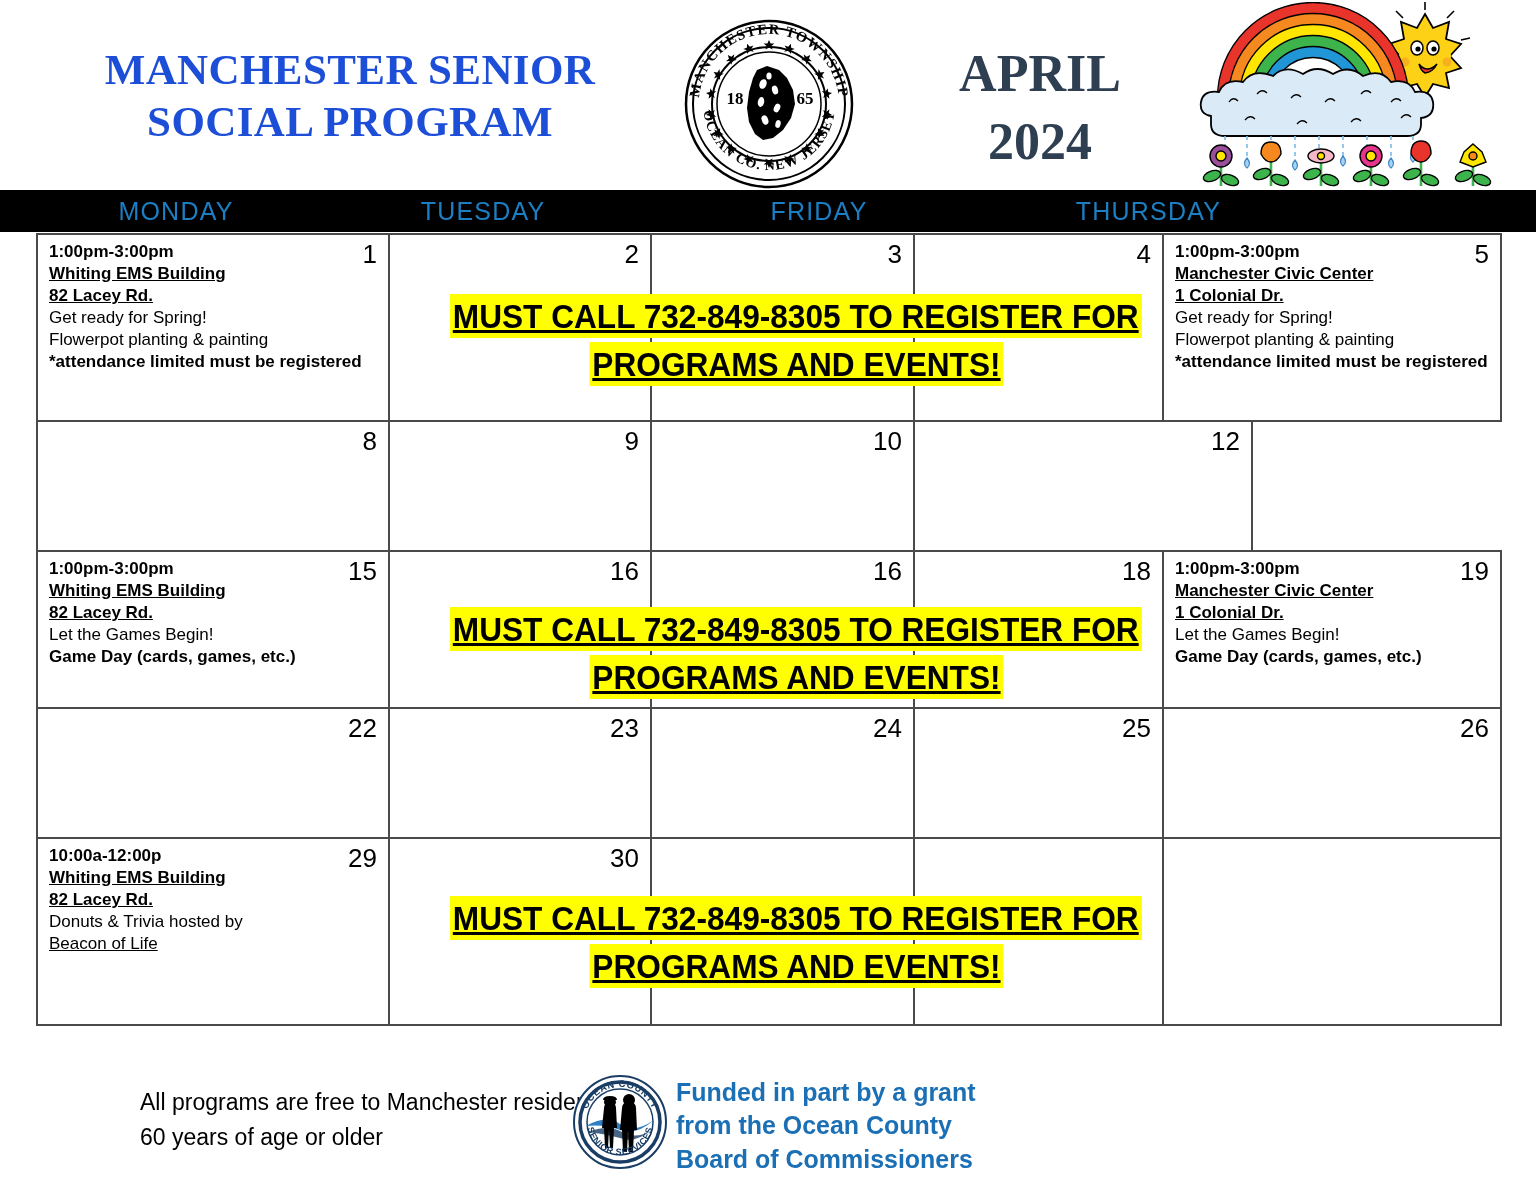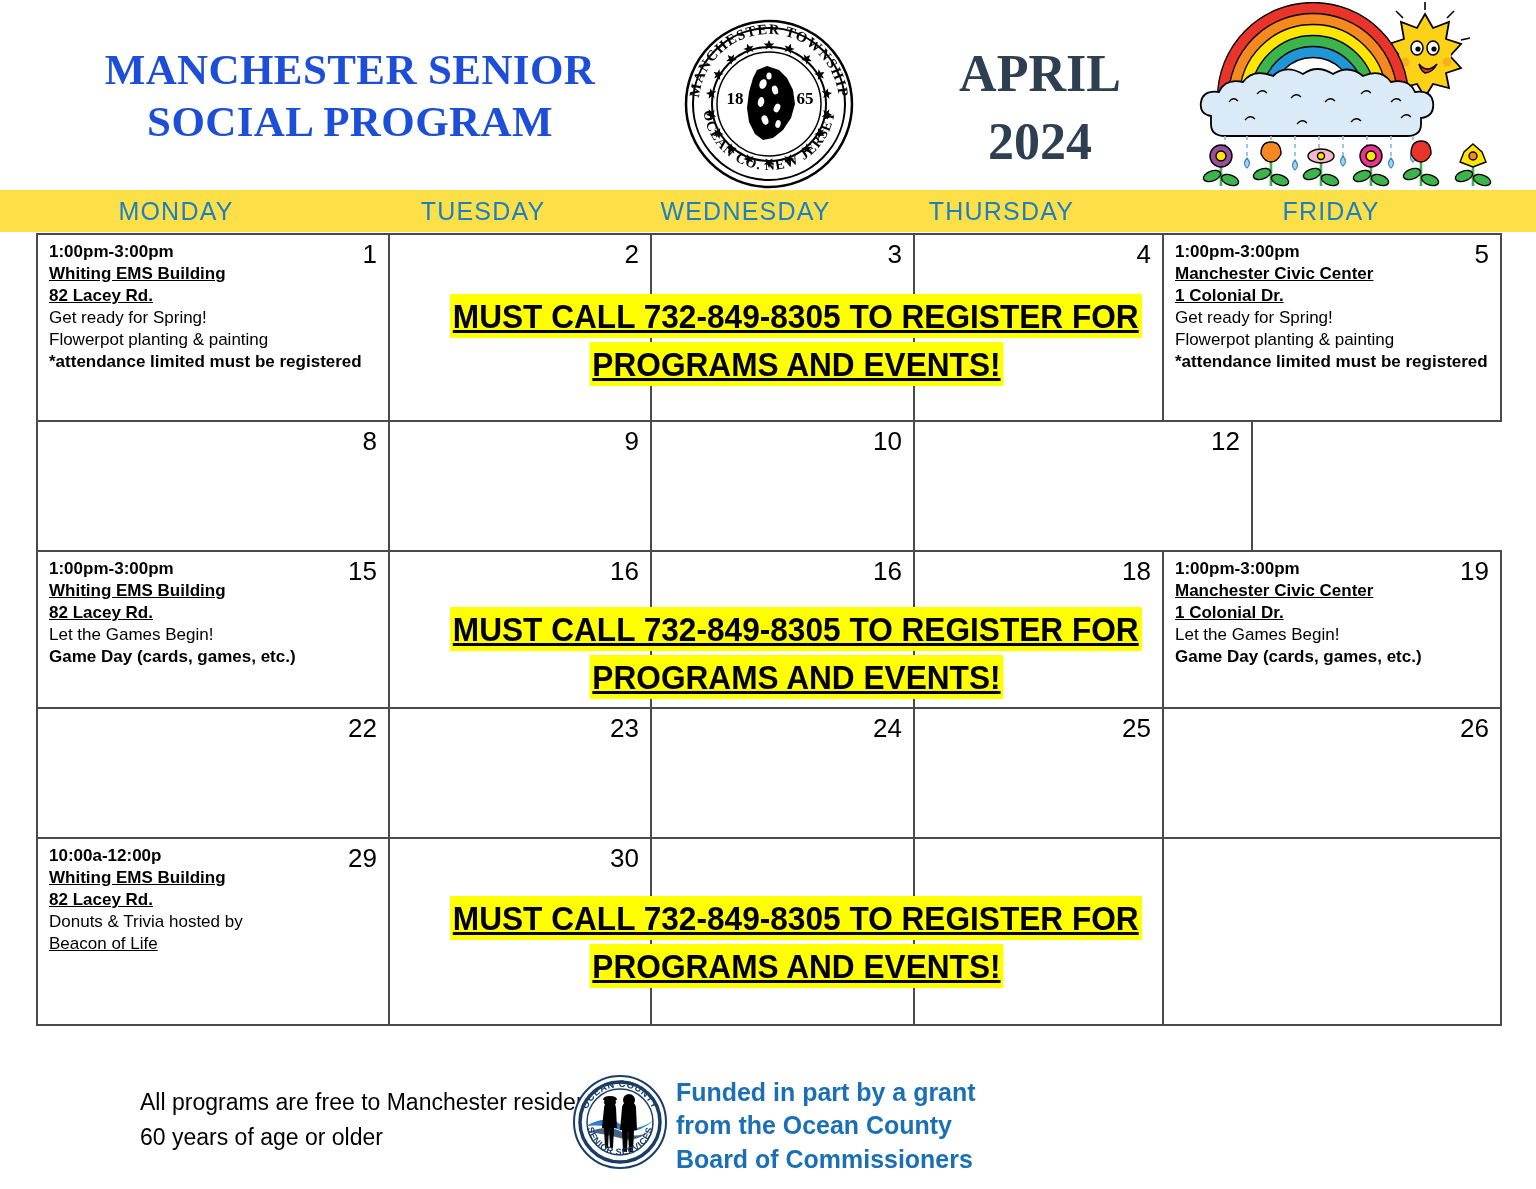--- a/index.html
+++ b/index.html
@@ -69,21 +69,21 @@
     height: 188px;
   }
 
   
   .weekday-bar {
     position: absolute;
     left: 0;
     top: 190px;
     width: 1536px;
     height: 42px;
-    background: #fde047;
+    background: #000000;
     display: flex;
   }
   .weekday {
     color: #1d7fc3;
     font-size: 25px;
     letter-spacing: 1.2px;
     display: flex;
     align-items: center;
     justify-content: center;
     font-family: "Liberation Sans", sans-serif;
@@ -406,23 +406,22 @@
           <circle cx="0" cy="-2" r="4" fill="#f5891f"></circle>
         </g>
       </g>
     </svg>
   </div>
 </div>
 
 <div class="weekday-bar">
   <div class="weekday" style="width:352px">MONDAY</div>
   <div class="weekday" style="width:262px">TUESDAY</div>
-  <div class="weekday" style="width:263px">WEDNESDAY</div>
+  <div class="weekday" style="width:410px">FRIDAY</div>
   <div class="weekday" style="width:249px">THURSDAY</div>
-  <div class="weekday" style="width:410px">FRIDAY</div>
 </div>
 
 <div class="cal">
 
   <div class="week" style="height:185px">
     <div class="cell" style="width:352px">
       <span class="daynum">1</span>
       <div class="ev-line ev-time">1:00pm-3:00pm</div>
       <div class="ev-line ev-venue">Whiting EMS Building</div>
       <div class="ev-line ev-venue">82 Lacey Rd.</div>

